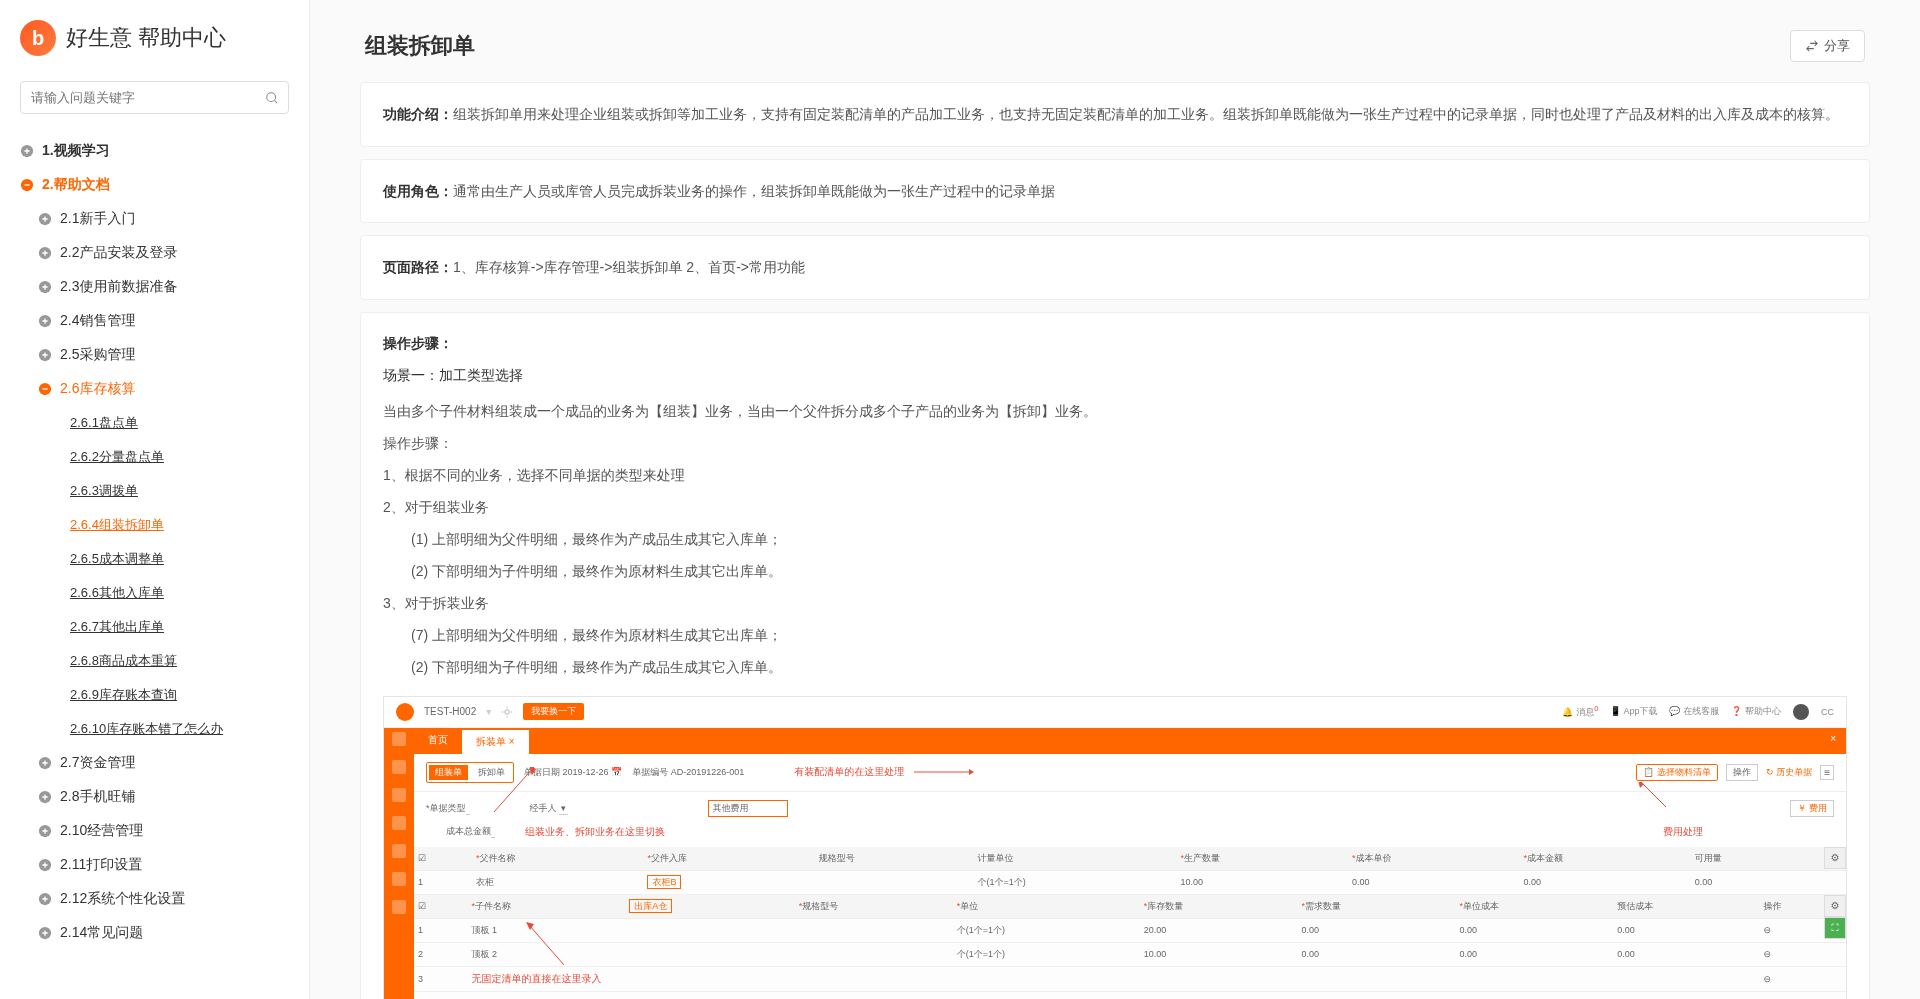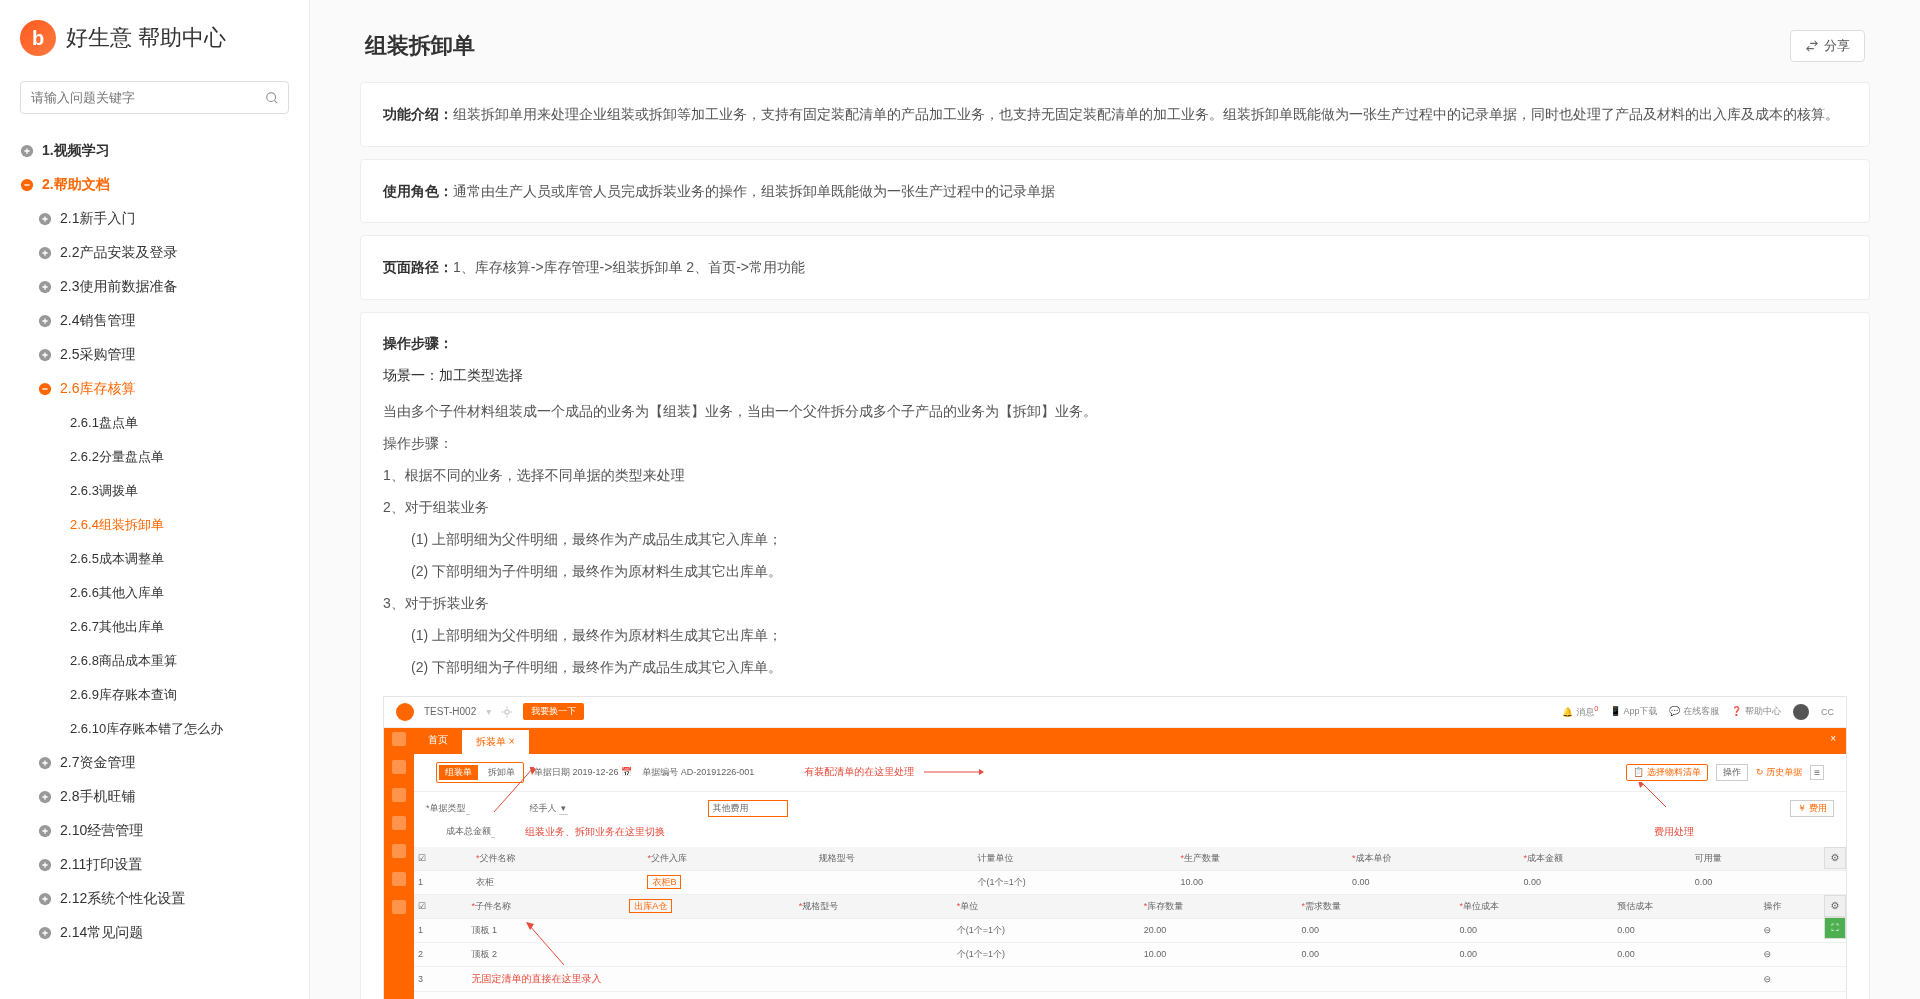--- a/index.html
+++ b/index.html
@@ -8,21 +8,21 @@
 .sidebar { width: 310px; background: #fff; padding: 20px; border-right: 1px solid #eee; }
 .logo-row { display: flex; align-items: center; gap: 10px; margin-bottom: 25px; }
 .logo { width: 36px; height: 36px; border-radius: 50%; background: linear-gradient(135deg, #ff5a1f, #ff7a3f); display: flex; align-items: center; justify-content: center; color: #fff; font-weight: bold; font-size: 20px; }
 .logo-text { font-size: 22px; color: #333; }
 .search-box { position: relative; margin-bottom: 20px; }
 .search-input { width: 100%; padding: 8px 32px 8px 10px; border: 1px solid #ddd; border-radius: 4px; font-size: 13px; color: #999; }
 .search-icon { position: absolute; right: 10px; top: 50%; transform: translateY(-50%); width: 14px; height: 14px; }
 .nav-item { display: flex; align-items: center; gap: 8px; padding: 8px 0; cursor: pointer; font-size: 14px; color: #333; }
 .nav-item.level-1 { font-weight: bold; }
 .nav-item.level-2 { padding-left: 18px; align-items: center; }
-.nav-item.level-3 { padding-left: 50px; font-size: 13px; }
+.nav-item.level-3 { padding-left: 50px; font-size: 13px; text-decoration: underline; }
 .nav-item.active { color: #ff6600; }
 .nav-item.expanded { color: #ff6600; }
 .nav-icon { width: 14px; height: 14px; flex-shrink: 0; }
 .plus-icon { fill: #999; }
 .minus-icon { fill: #ff6600; }
 .main { flex: 1; padding: 30px 50px; background: #fafafa; }
 .page-header { display: flex; justify-content: space-between; align-items: center; margin-bottom: 20px; padding: 0 5px; }
 .page-title { font-size: 22px; font-weight: bold; color: #333; }
 .share-btn { display: flex; align-items: center; gap: 5px; padding: 6px 14px; border: 1px solid #ddd; border-radius: 4px; background: #fff; cursor: pointer; font-size: 13px; color: #555; }
 .info-box { background: #fff; border: 1px solid #eee; border-radius: 4px; padding: 18px 22px; margin-bottom: 12px; line-height: 1.9; color: #555; font-size: 14px; }
@@ -39,21 +39,21 @@
 .ss-topbar-right { display: flex; align-items: center; gap: 12px; font-size: 9px; color: #888; }
 .ss-btn-orange { background: #ff6600; color: #fff; padding: 2px 8px; border-radius: 2px; font-size: 9px; }
 .ss-body { display: flex; }
 .ss-left-nav { width: 30px; background: #ff6600; display: flex; flex-direction: column; align-items: center; padding-top: 4px; gap: 14px; }
 .ss-nav-ico { width: 14px; height: 14px; background: rgba(255,255,255,0.3); border-radius: 2px; }
 .ss-main { flex: 1; }
 .ss-tabs { display: flex; background: #ff6600; }
 .ss-tab { padding: 5px 14px; color: #fff; font-size: 10px; }
 .ss-tab.active { background: #fff; color: #ff6600; border-top: 2px solid #ff6600; }
 .ss-tab-close { margin-left: auto; padding: 5px 10px; color: #fff; }
-.ss-toolbar { display: flex; align-items: center; gap: 10px; padding: 8px 22px; background: #fff; border-bottom: 1px solid #eee; flex-wrap: wrap; position: relative; }
+.ss-toolbar { display: flex; align-items: center; gap: 10px; padding: 8px 12px; background: #fff; border-bottom: 1px solid #eee; flex-wrap: wrap; position: relative; }
 .ss-radio-group { display: flex; gap: 4px; border: 1px solid #ff6600; padding: 2px; border-radius: 2px; }
 .ss-radio { padding: 1px 6px; font-size: 9px; }
 .ss-radio.sel { background: #ff6600; color: #fff; }
 .ss-field { font-size: 9px; color: #666; }
 .ss-red-text { color: #e74c3c; font-size: 10px; }
 .ss-link-group { margin-left: auto; display: flex; gap: 8px; align-items: center; }
 .ss-btn-outline { border: 1px solid #ff6600; color: #ff6600; padding: 1px 6px; font-size: 9px; border-radius: 2px; }
 .ss-btn-gray { border: 1px solid #ccc; padding: 1px 6px; font-size: 9px; }
 .ss-table { width: 100%; border-collapse: collapse; font-size: 9px; }
 .ss-table th { background: #f5f5f5; padding: 5px 4px; text-align: left; font-weight: normal; color: #666; border-bottom: 1px solid #eee; }
@@ -241,21 +241,21 @@
     <div class="content-box">
       <div class="section-title">操作步骤：</div>
       <div class="scene-title">场景一：加工类型选择</div>
       <p class="content-p">当由多个子件材料组装成一个成品的业务为【组装】业务，当由一个父件拆分成多个子产品的业务为【拆卸】业务。</p>
       <p class="content-p">操作步骤：</p>
       <p class="content-p">1、根据不同的业务，选择不同单据的类型来处理</p>
       <p class="content-p">2、对于组装业务</p>
       <p class="content-p indent">(1) 上部明细为父件明细，最终作为产成品生成其它入库单；</p>
       <p class="content-p indent">(2) 下部明细为子件明细，最终作为原材料生成其它出库单。</p>
       <p class="content-p">3、对于拆装业务</p>
-      <p class="content-p indent">(1) 上部明细为父件明细，最终作为原材料生成其它出库单；</p>
+      <p class="content-p indent">(7) 上部明细为父件明细，最终作为原材料生成其它出库单；</p>
       <p class="content-p indent">(2) 下部明细为子件明细，最终作为产成品生成其它入库单。</p>
 
       <div class="screenshot">
         <div class="ss-topbar">
           <div class="ss-topbar-left">
             <div class="ss-logo"></div>
             <span>TEST-H002</span>
             <span style="color:#ccc">▾</span>
             <svg width="12" height="12" viewBox="0 0 16 16">
                 <circle cx="8" cy="8" r="3" fill="none" stroke="#999"></circle>
@@ -310,21 +310,21 @@
             <div class="ss-form-section">
               <div style="display:flex;gap:60px;align-items:center;margin-bottom:8px">
                 <span class="ss-field"><span>*单据类型</span> <span class="ss-underline-input"></span></span>
                 <span class="ss-field"><span>经手人</span> <span class="ss-underline-input">▾</span></span>
                 <span class="ss-field" style="margin-left:80px"><span class="ss-box-input">其他费用</span></span>
                 <span class="ss-btn-gray" style="margin-left:auto;color:#ff6600">￥ <span>费用</span></span>
               </div>
               <div style="display:flex;gap:30px;align-items:center;position:relative">
                 <span class="ss-field" style="margin-left:20px"><span>成本总金额</span> <span class="ss-underline-input"></span></span>
                 <span class="ss-red-text">组装业务、拆卸业务在这里切换</span>
-                <span class="ss-red-text" style="position:absolute;right:140px;top:0">费用处理</span>
+                <span class="ss-red-text" style="position:absolute;right:131px;top:0">费用处理</span>
               </div>
               <svg style="position:absolute;left:70px;top:-25px" width="60" height="50">
                   <line x1="50" y1="0" x2="10" y2="45" class="arrow-line"></line>
                   <polygon points="45,-2 52,2 48,8" fill="#e74c3c"></polygon>
                 </svg>
               <svg style="position:absolute;right:170px;top:-10px" width="40" height="30">
                   <line x1="5" y1="0" x2="30" y2="25" class="arrow-line"></line>
                   <polygon points="2,-2 8,2 4,6" fill="#e74c3c"></polygon>
                 </svg>
             </div>

